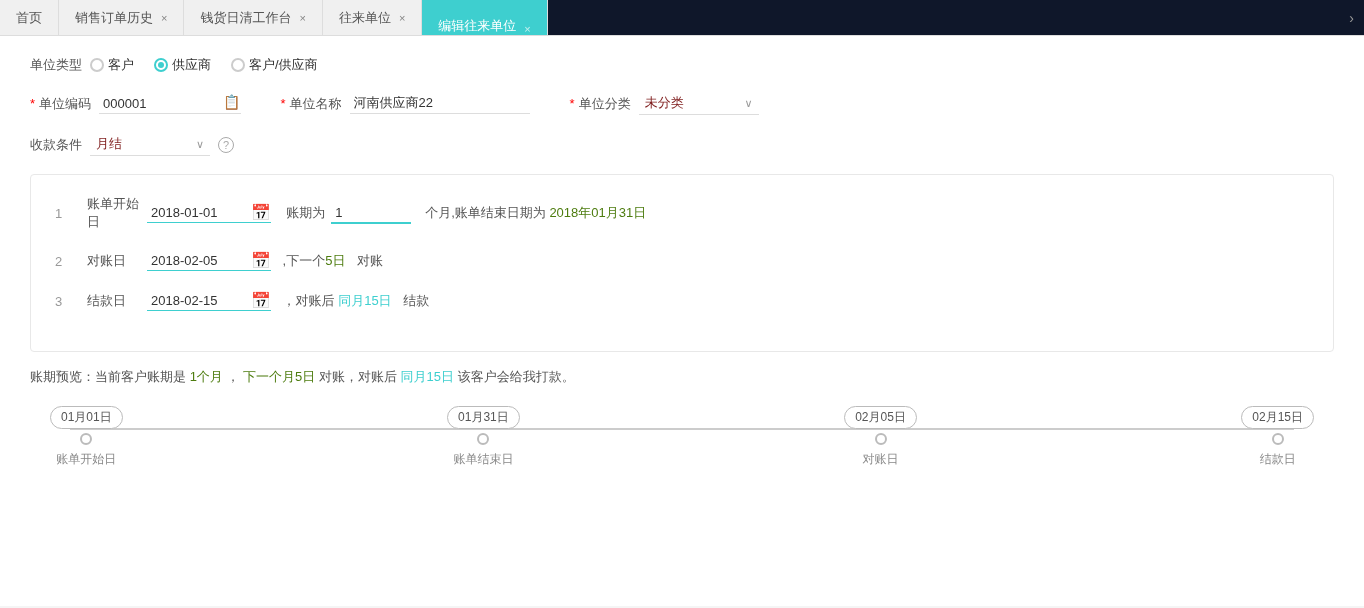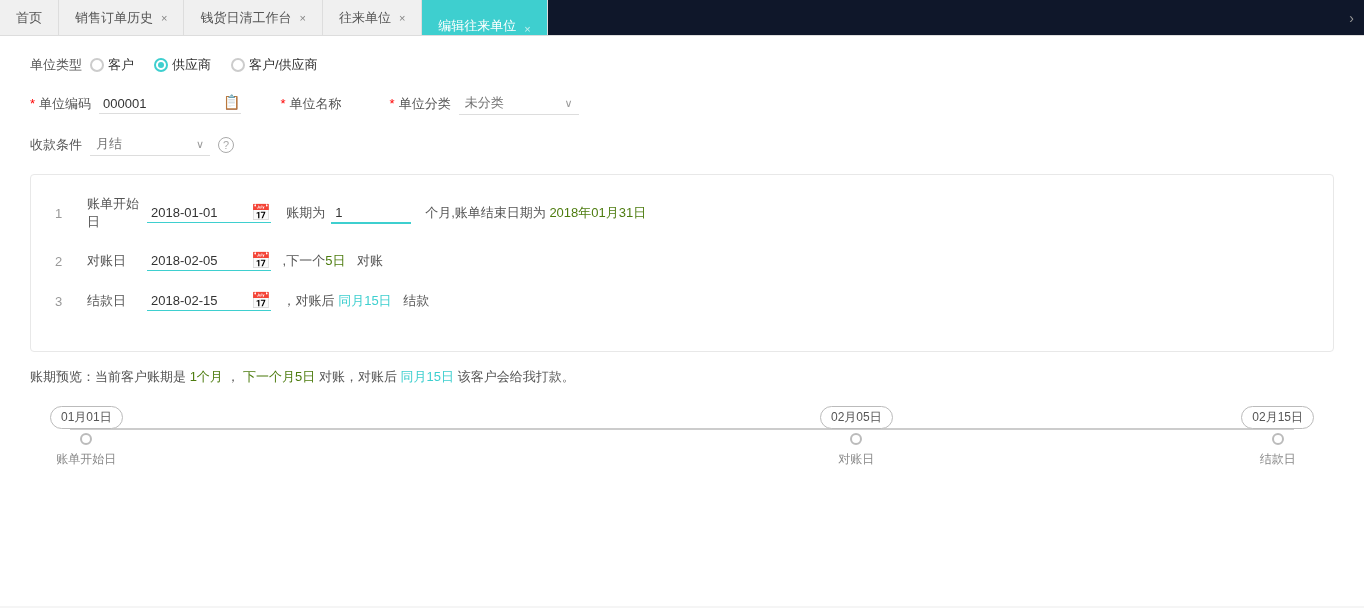--- a/index.html
+++ b/index.html
@@ -153,21 +153,21 @@
     .dropdown-select {
       display: flex;
       align-items: center;
       border-bottom: 1px solid #ddd;
       padding: 2px 6px;
       min-width: 120px;
       cursor: pointer;
       position: relative;
     }
     .dropdown-value {
-      color: #737373;
+      color: #7f1d1d;
       flex: 1;
       font-family: Liberation Mono, monospace;
     }
     .dropdown-arrow {
       color: #999;
       margin-left: 8px;
       font-size: 11px;
     }
     .help-icon {
       width: 16px;
@@ -312,20 +312,23 @@
       <span class="form-label">单位编码</span>
       <div class="input-with-icon field-unit-code">
         <input type="text" class="input-box" value="000001" style="">
         <span class="icon-doc">📋</span>
       </div>
     </div>
 
     <div class="field-group">
       <span class="required-star">*</span>
       <span class="form-label">单位名称</span>
+      <div class="input-with-icon field-unit-name">
+        <input type="text" class="input-box" value="河南供应商22" style="width: 180px;">
+      </div>
     </div>
 
     <div class="field-group">
       <span class="required-star">*</span>
       <span class="form-label">单位分类</span>
       <div class="dropdown-select">
         <span class="dropdown-value">未分类</span>
         <span class="dropdown-arrow">∨</span>
       </div>
     </div>
@@ -399,20 +402,25 @@
       <div style="position:absolute; top:22px; left:20px; right:20px; height:2px; background:#ccc; z-index:0;"></div>
 
       <div style="display:flex;flex-direction:column;align-items:center;position:relative;z-index:1;flex:0 0 auto;">
         <div style="border:1px solid #bbb;border-radius:12px;padding:2px 10px;font-size:12px;color:#555;background:#fff;white-space:nowrap;margin-bottom:4px;">01月01日</div>
         <div style="width:12px;height:12px;border-radius:50%;border:2px solid #bbb;background:#fff;"></div>
         <div style="font-size:12px;color:#888;margin-top:6px;">账单开始日</div>
       </div>
 
       <div style="flex:1;"></div>
 
+      <div style="display:flex;flex-direction:column;align-items:center;position:relative;z-index:1;flex:0 0 auto;">
+        <div style="border:1px solid #bbb;border-radius:12px;padding:2px 10px;font-size:12px;color:#555;background:#fff;white-space:nowrap;margin-bottom:4px;">01月31日</div>
+        <div style="width:12px;height:12px;border-radius:50%;border:2px solid #bbb;background:#fff;"></div>
+        <div style="font-size:12px;color:#888;margin-top:6px;">账单结束日</div>
+      </div>
 
       <div style="flex:1;"></div>
 
       <div style="display:flex;flex-direction:column;align-items:center;position:relative;z-index:1;flex:0 0 auto;">
         <div style="border:1px solid #bbb;border-radius:12px;padding:2px 10px;font-size:12px;color:#555;background:#fff;white-space:nowrap;margin-bottom:4px;">02月05日</div>
         <div style="width:12px;height:12px;border-radius:50%;border:2px solid #bbb;background:#fff;"></div>
         <div style="font-size:12px;color:#888;margin-top:6px;">对账日</div>
       </div>
 
       <div style="flex:1;"></div>

